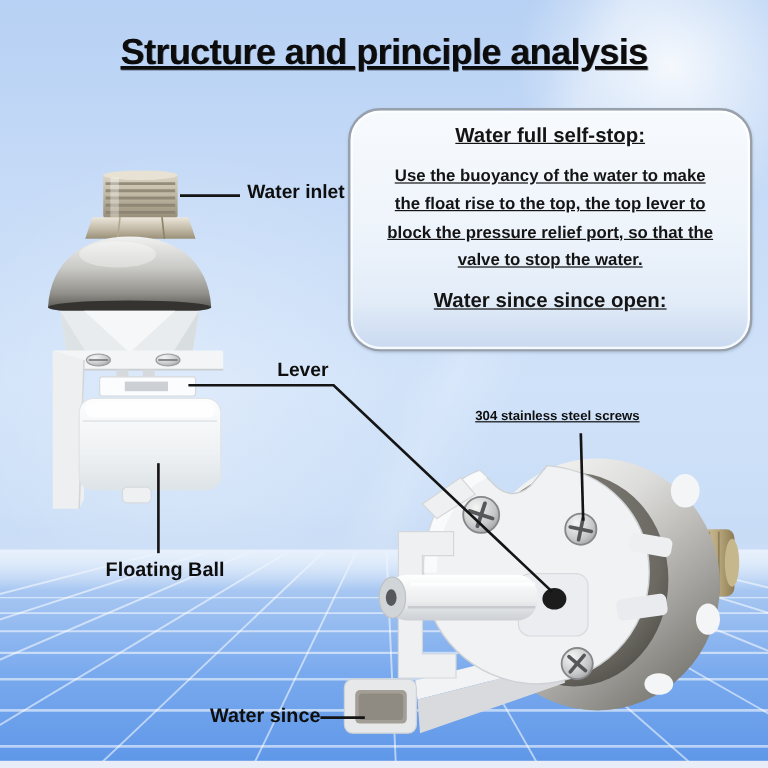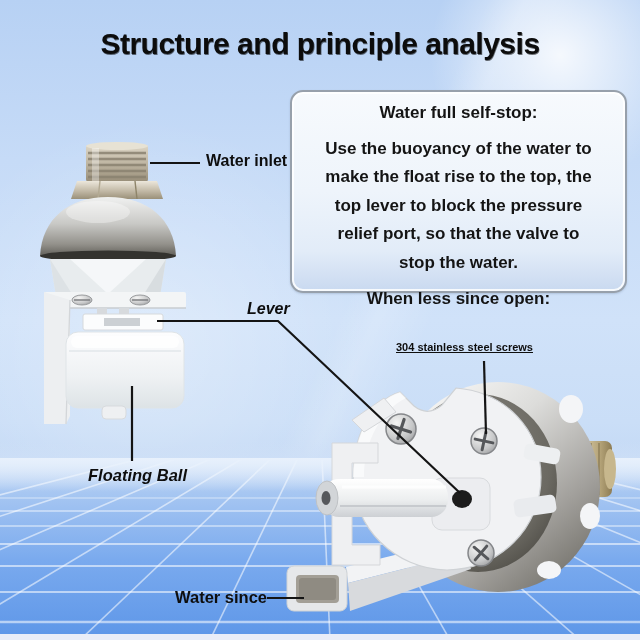--- a/index.html
+++ b/index.html
@@ -10,37 +10,38 @@
       radial-gradient(circle at 560px 55px, rgba(255,255,255,.85), rgba(255,255,255,0) 130px),
       radial-gradient(circle at 150px 340px, rgba(255,255,255,.30), rgba(255,255,255,0) 220px),
       linear-gradient(115deg, rgba(255,255,255,0) 52%, rgba(255,255,255,.18) 56%, rgba(255,255,255,0) 62%),
       linear-gradient(180deg,#b7d1f4 0%,#c6dbf7 25%,#d0e2f9 50%,#cadef7 66%,#bdd4f3 78%,#b3ccf1 100%);
   }
   svg{position:absolute;left:0;top:0;}
   .page-title{
     position:absolute;left:0;top:27px;width:640px;text-align:center;
     font-size:30px;font-weight:800;letter-spacing:-0.5px;color:#0c0c0c;margin:0;
     text-shadow:0.6px 0.6px 0 rgba(0,0,0,.55);
+    text-decoration:underline;
   }
   .info-box{
     position:absolute;left:290px;top:90px;width:337px;height:203px;box-sizing:border-box;
-    border:2px solid #97a0ab;border-radius:13px;
+    border:2px solid #97a0ab;border-radius:27px;
     background:linear-gradient(180deg,#f7fafd 0%,#eef4fb 50%,#e2ecf8 80%,#c9d9f0 100%);
     box-shadow:inset 0 0 0 2px rgba(255,255,255,.85), 0 1px 2px rgba(90,110,140,.25);
-    padding:11px 14px 0 14px;text-align:center;color:#141414;
+    padding:11px 14px 0 14px;text-align:center;color:#141414;text-decoration:underline;
   }
   .info-heading{font-size:17px;font-weight:800;margin:0 0 4px 0;}
-  .info-body{font-size:17px;font-weight:700;line-height:1.67;margin:12px;}
+  .info-body{font-size:14px;font-weight:700;line-height:1.67;margin:12px;}
   .info-section + .info-section{margin-top:9px;}
   .callout{
     position:absolute;font-weight:700;color:#0e0e0e;white-space:nowrap;font-size:16px;
   }
   .co-water-inlet{left:206px;top:152px;text-align:center;}
-  .co-lever{left:247px;top:300px;font-style:italic;}
-  .co-floating-ball{left:88px;top:466px;font-size:16.5px;font-style:italic;}
+  .co-lever{left:231px;top:300px;}
+  .co-floating-ball{left:88px;top:466px;font-size:16.5px;}
   .co-screws{left:396px;top:341px;font-size:11px;text-decoration:underline;}
   .co-water-outlet{left:175px;top:588px;font-size:16.5px;}
 </style>
 </head>
 <body>
 
 <div class="stage">
 
   <svg width="640" height="640" viewBox="0 0 640 640">
     <defs>
@@ -286,21 +287,21 @@
   </svg>
 
   <h1 class="page-title">Structure and principle analysis</h1>
 
   <div class="info-box">
     <div class="info-section">
       <h2 class="info-heading">Water full self-stop:</h2>
       <p class="info-body">Use the buoyancy of the water to make the float rise to the top, the top lever to block the pressure relief port, so that the valve to stop the water.</p>
     </div>
     <div class="info-section">
-      <h2 class="info-heading">When less since open:</h2>
+      <h2 class="info-heading">Water since since open:</h2>
     </div>
   </div>
 
   <div class="callout co-water-inlet">Water inlet</div>
   <div class="callout co-lever">Lever</div>
   <div class="callout co-floating-ball">Floating Ball</div>
   <div class="callout co-screws">304 stainless steel screws</div>
   <div class="callout co-water-outlet">Water since</div>
 
 </div>

